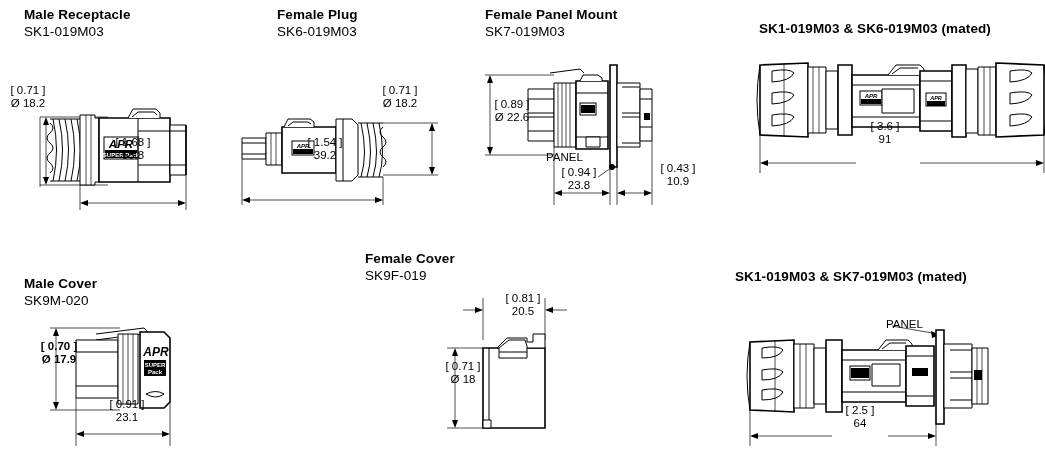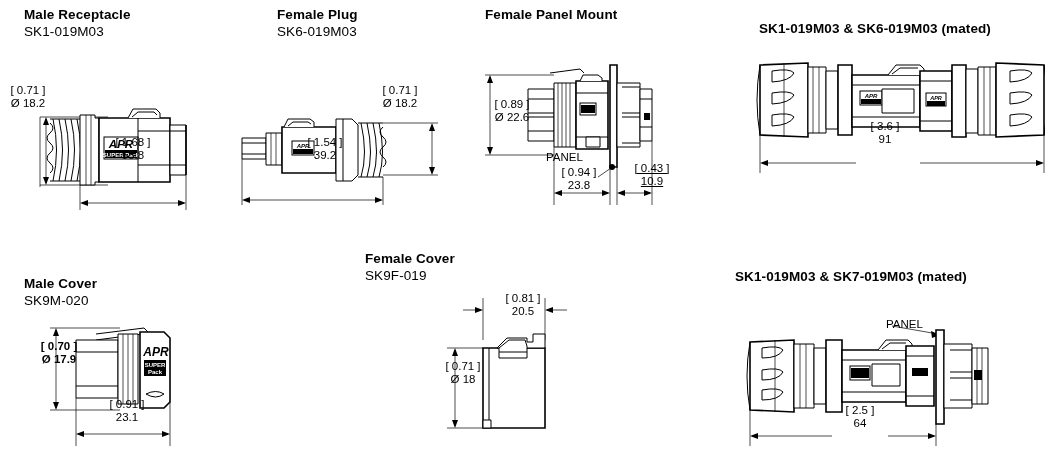--- a/index.html
+++ b/index.html
@@ -147,20 +147,21 @@
   <span class="bot"><span>Ø</span>&nbsp;<span>18.2</span></span>
 </div>
 
 <div class="dim" style="left:290px;top:136px;width:70px;">
   <span class="top">[ 1.54 ]</span>
   <span class="bot">39.2</span>
 </div>
 
 <div class="panel" style="left:485px;top:6px;">
   <div class="title">Female Panel Mount</div>
+  <div class="title2">SK7-019M03</div>
 </div>
 
 <div class="panel" style="left:480px;top:55px;width:250px;height:150px;">
   <svg width="250" height="150" viewBox="0 0 250 150">
 
     <path class="thin" d="M5 20 L74 20 M5 100 L74 100"></path>
     <path class="thin" d="M10 22 L10 98"></path>
     <path class="blk" d="M10 20 l-3 8 h6 z"></path>
     <path class="blk" d="M10 100 l-3 -8 h6 z"></path>
 
@@ -210,21 +211,21 @@
 
 <div class="dim" style="left:546px;top:151px;">
   <span>PANEL</span>
 </div>
 
 <div class="dim" style="left:544px;top:166px;width:70px;">
   <span class="top">[ 0.94 ]</span>
   <span class="bot">23.8</span>
 </div>
 
-<div class="dim" style="left:622px;top:162px;width:60px;text-decoration:underline;">
+<div class="dim" style="left:648px;top:162px;width:60px;">
   <span class="top">[ 0.43 ]</span>
   <span class="bot">10.9</span>
 </div>
 
 <div class="panel" style="left:735px;top:20px;margin-left:24px;">
   <div class="title">SK1-019M03 &amp; SK6-019M03 (mated)</div>
 </div>
 
 <div class="panel" style="left:720px;top:55px;width:325px;height:120px;">
   <svg width="325" height="120" viewBox="0 0 325 120">

